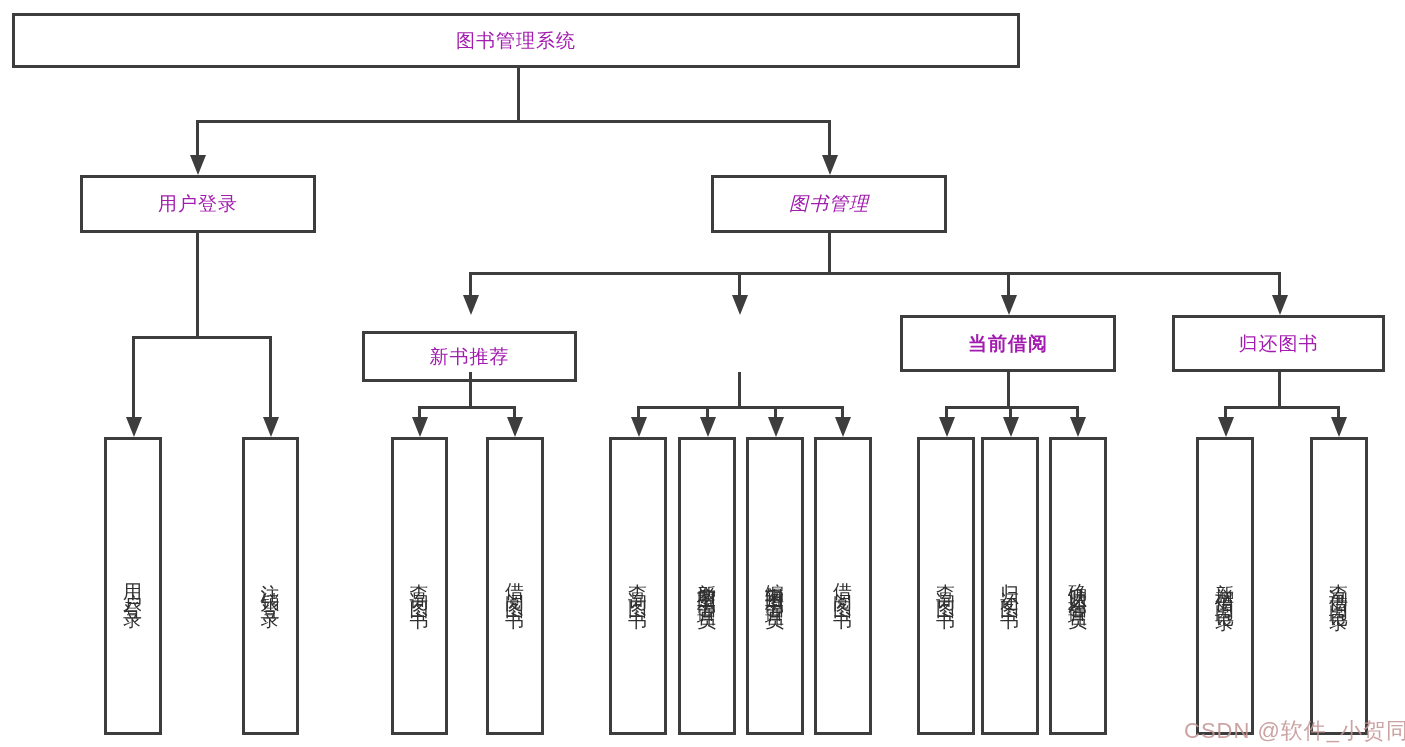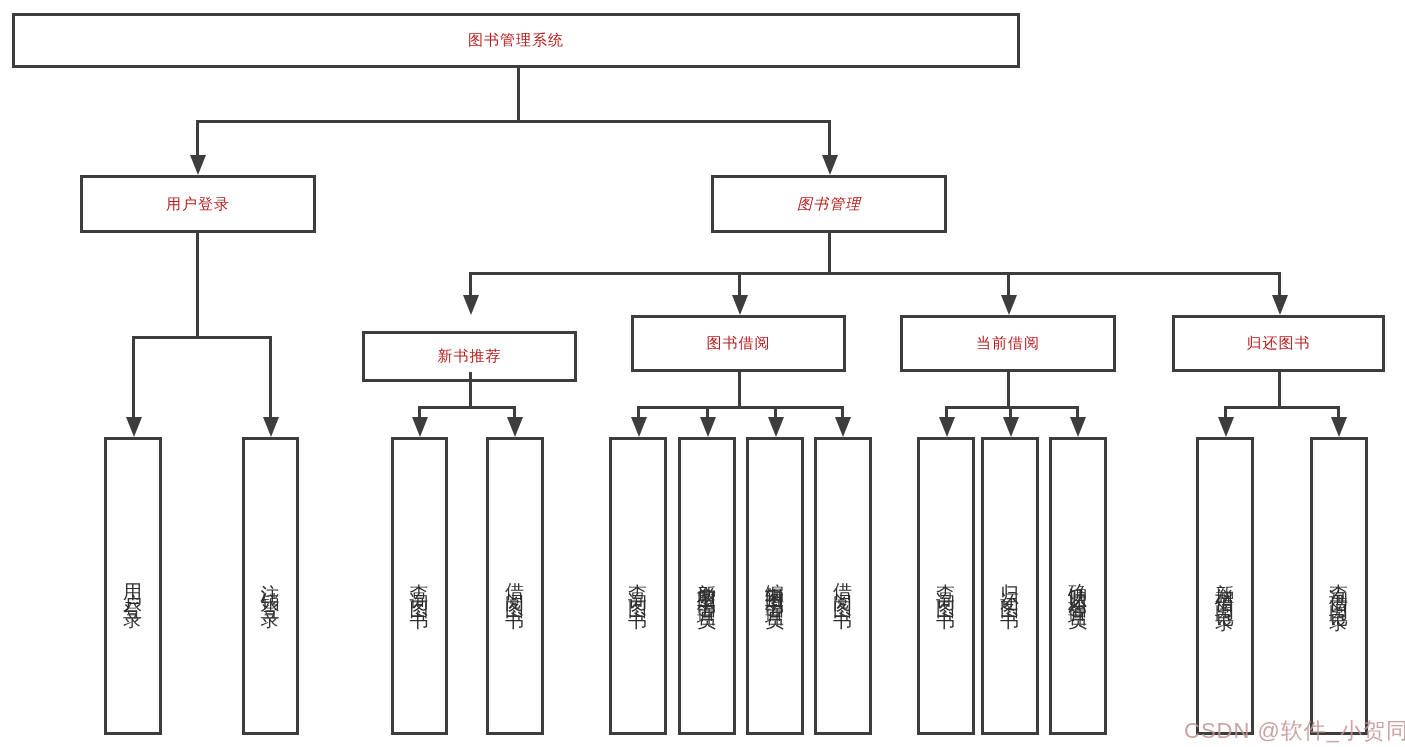--- a/index.html
+++ b/index.html
@@ -9,21 +9,21 @@
     background:#ffffff;
     font-family:"Liberation Sans","DejaVu Sans",sans-serif;
     overflow:hidden;
   }
   
   .hbox{
     position:absolute;
     border:3px solid #3d3d3d;
     background:#ffffff;
     display:flex;align-items:center;justify-content:center;
-    font-size:15px;color:#b91c1c;
+    font-size:19px;color:#a21caf;
     letter-spacing:1px;
     box-sizing:border-box;
   }
   
   .vbox{
     position:absolute;
     border:3px solid #3d3d3d;
     background:#ffffff;
     display:flex;align-items:center;justify-content:center;
     writing-mode:vertical-rl;
@@ -55,22 +55,21 @@
 <body>
 
 <div id="canvas">
 
   <div class="hbox" style="left:12px;top:13px;width:1008px;height:55px;">图书管理系统</div>
 
   <div class="hbox" style="left:80px;top:175px;width:236px;height:58px;">用户登录</div>
   <div class="hbox" style="left:711px;top:175px;width:236px;height:58px;font-style:italic;">图书管理</div>
 
   <div class="hbox" style="left:362px;top:315px;width:215px;height:51px;margin-top:16px;">新书推荐</div>
-  <div class="hbox" style="left:631px;top:315px;width:215px;height:57px;">图书借阅</div>
-  <div class="hbox" style="left:900px;top:315px;width:216px;height:57px;">当前借阅</div>
+  <div class="hbox" style="left:900px;top:315px;width:216px;height:57px;font-weight:bold;">当前借阅</div>
   <div class="hbox" style="left:1172px;top:315px;width:213px;height:57px;">归还图书</div>
 
   <div class="vbox" style="left:104px;">用户登录</div>
   <div class="vbox" style="left:242px;width:57px;">注销登录</div>
 
   <div class="vbox" style="left:391px;width:57px;">查询图书</div>
   <div class="vbox" style="left:486px;">借阅图书</div>
 
   <div class="vbox" style="left:609px;">查询图书</div>
   <div class="vbox" style="left:678px;letter-spacing:4px;">新增图书（管理员）</div>

